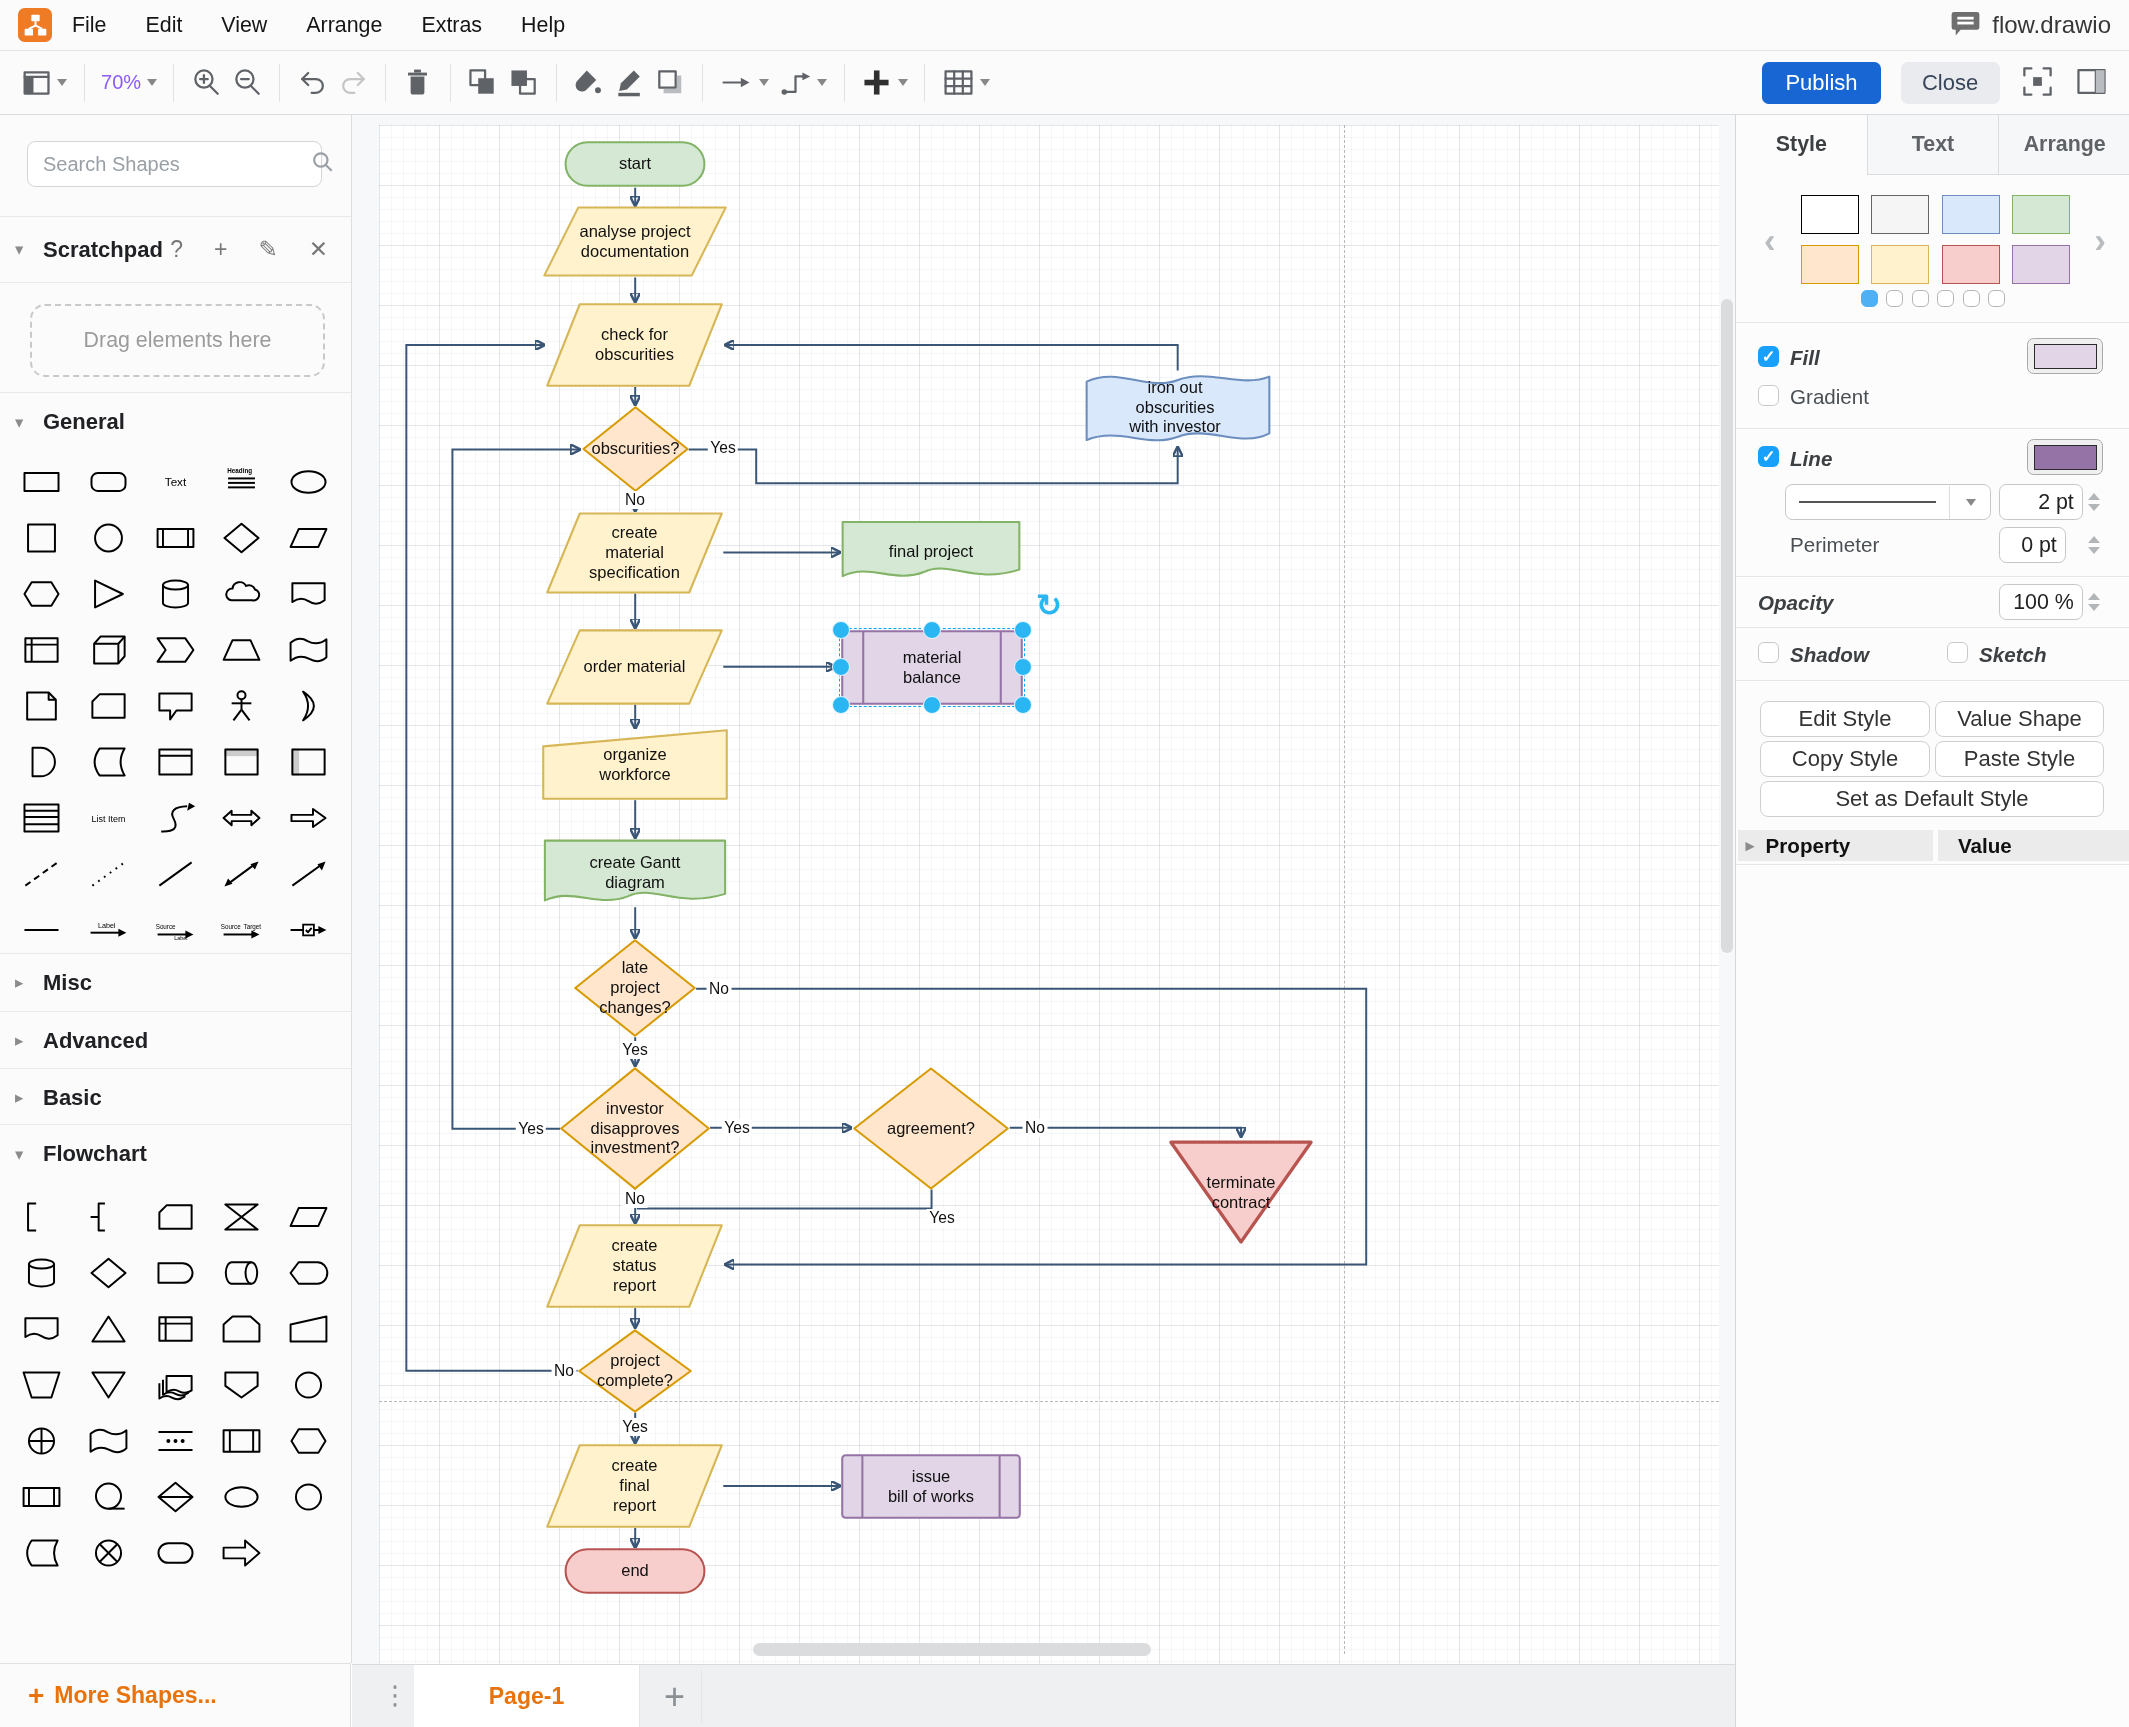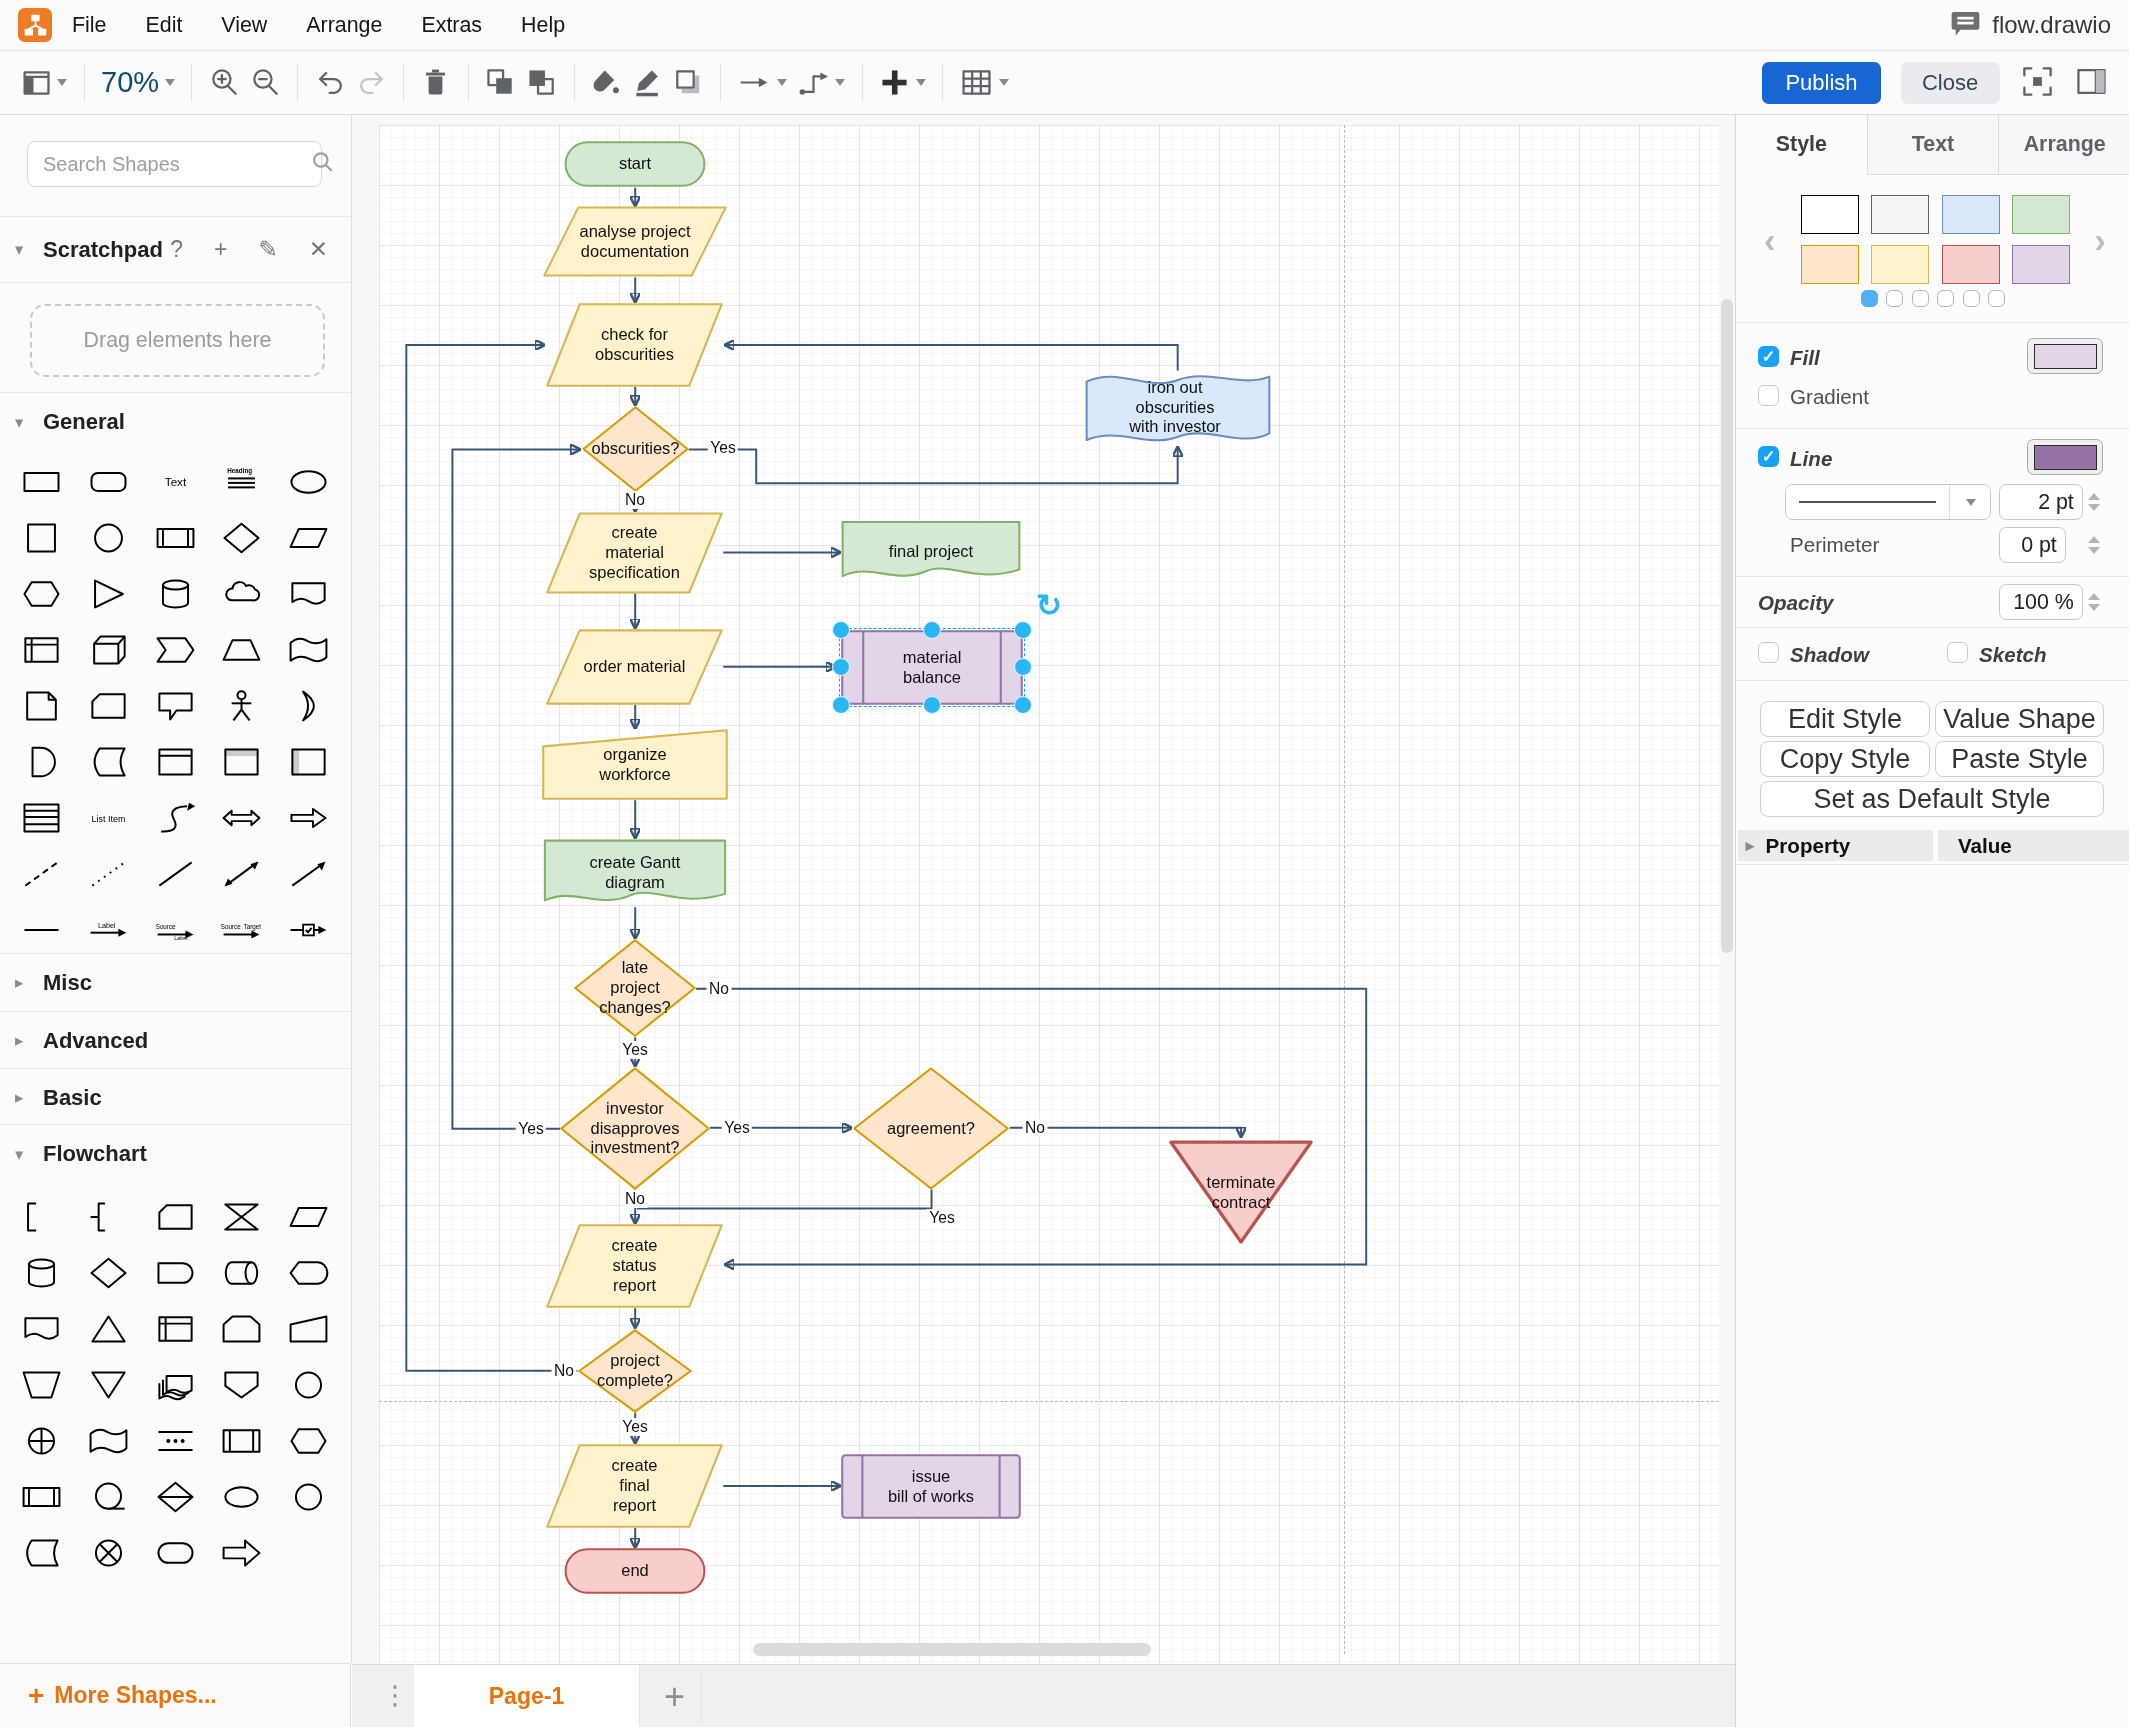--- a/index.html
+++ b/index.html
@@ -9,21 +9,21 @@
   .titlebar{position:absolute;left:0;top:0;width:2129px;height:50px;background:#fbfbfb;border-bottom:0.8px solid #e4e4e4;}
   .logo{position:absolute;left:18px;top:8.2px;width:34px;height:34px;border-radius:6.6px;background:#ef7b25;display:flex;align-items:center;justify-content:center;}
   .menubar{position:absolute;left:72px;top:0;height:50px;display:flex;align-items:center;gap:39px;}
   .menu-item{font-size:21.4px;color:#151515;cursor:default;}
   .doc-title{position:absolute;right:18px;top:0;height:50px;display:flex;align-items:center;gap:11.5px;font-size:24px;font-weight:500;color:#373737;}
   
   .toolbar{position:absolute;left:0;top:51px;width:2129px;height:64px;background:#fbfbfb;border-bottom:0.8px solid #d9dce0;display:flex;align-items:center;padding-left:16.5px;box-sizing:border-box;}
   .tbtn{display:flex;align-items:center;gap:3.3px;padding:5px;color:#5f6368;}
   .sep{width:0.8px;height:38px;background:#e2e2e2;margin:0 11.5px;}
   .caret{width:0;height:0;border-left:5.8px solid transparent;border-right:5.8px solid transparent;border-top:7.4px solid #888;margin-left:2.5px;}
-  .zoomtxt{font-size:29px;color:#0c4a6e;}
+  .zoomtxt{font-size:20px;color:#8b5cf6;}
   .tb-right{position:absolute;right:21.4px;top:0;height:64px;display:flex;align-items:center;gap:20px;}
   .btn-publish{background:#1766d4;color:#fff;font-size:22px;border-radius:6.6px;padding:8.2px 23px;font-weight:500;}
   .btn-close{background:#e9ebee;color:#39455a;font-size:22px;border-radius:6.6px;padding:8.2px 21.4px;font-weight:500;}
   
   .sidebar{position:absolute;left:0;top:115px;width:351px;height:1548px;background:#fbfbfb;border-right:0.8px solid #dedede;overflow:hidden;}
   .searchrow{position:absolute;left:0;top:0;width:351px;height:101px;}
   .searchbox{position:absolute;left:27px;top:26px;width:293px;height:44px;border:0.8px solid #d5d5d5;border-radius:8.2px;background:#fff;display:flex;align-items:center;}
   .searchbox input{border:none;outline:none;flex:1;margin-left:13px;font-size:20px;font-family:"Liberation Sans",sans-serif;color:#4d7c0f;background:transparent;}
   .searchbox input::placeholder{color:#9aa0a6;}
   .sect{position:absolute;left:0;width:351px;border-top:0.8px solid #e9e9e9;display:flex;align-items:center;box-sizing:border-box;padding-left:15px;gap:11.5px;}
@@ -90,21 +90,21 @@
   .colorbtn i{display:block;width:63px;height:25px;border:1.6px solid #2b2b2b;box-sizing:border-box;}
   .numin{position:absolute;height:36px;border:1.6px solid #c6c6c6;border-radius:7.4px;background:#fff;box-sizing:border-box;display:flex;align-items:center;justify-content:flex-end;padding-right:8.2px;font-size:21.4px;color:#222;}
   .stepper{position:absolute;width:18px;height:36px;display:flex;flex-direction:column;justify-content:center;gap:3.3px;align-items:center;}
   .stepper i{width:0;height:0;border-left:6.6px solid transparent;border-right:6.6px solid transparent;}
   .stepper .up{border-bottom:7.4px solid #b3b6b9;}
   .stepper .dn{border-top:7.4px solid #b3b6b9;}
   .linesel{position:absolute;left:49px;width:206px;height:36px;border:1.6px solid #c6c6c6;border-radius:7.4px;background:#fff;box-sizing:border-box;display:flex;align-items:center;}
   .linesel .lprev{flex:1;height:1.6px;background:#555;margin:0 13px;}
   .linesel .ldiv{width:0.8px;height:33px;background:#ddd;}
   .linesel .lcaret{width:40px;display:flex;justify-content:center;}
-  .fbtn{position:absolute;height:36px;border:1.6px solid #cfcfcf;border-radius:8.2px;background:#fff;box-sizing:border-box;display:flex;align-items:center;justify-content:center;font-size:27px;color:#333;}
+  .fbtn{position:absolute;height:36px;border:1.6px solid #cfcfcf;border-radius:8.2px;background:#fff;box-sizing:border-box;display:flex;align-items:center;justify-content:center;font-size:22px;color:#333;}
   .prophdr{position:absolute;left:0;width:394px;height:33px;}
   .prophdr .cell{position:absolute;top:0;height:31px;background:#ebebeb;display:flex;align-items:center;font-weight:bold;font-size:20.6px;color:#111;}
   svg .ic{stroke:#5f6368;fill:none;stroke-width:2.6px;stroke-linecap:round;stroke-linejoin:round;}
   svg .icf{fill:#5f6368;stroke:none;}
 </style>
 </head>
 <body>
 
 <div class="app">
 

